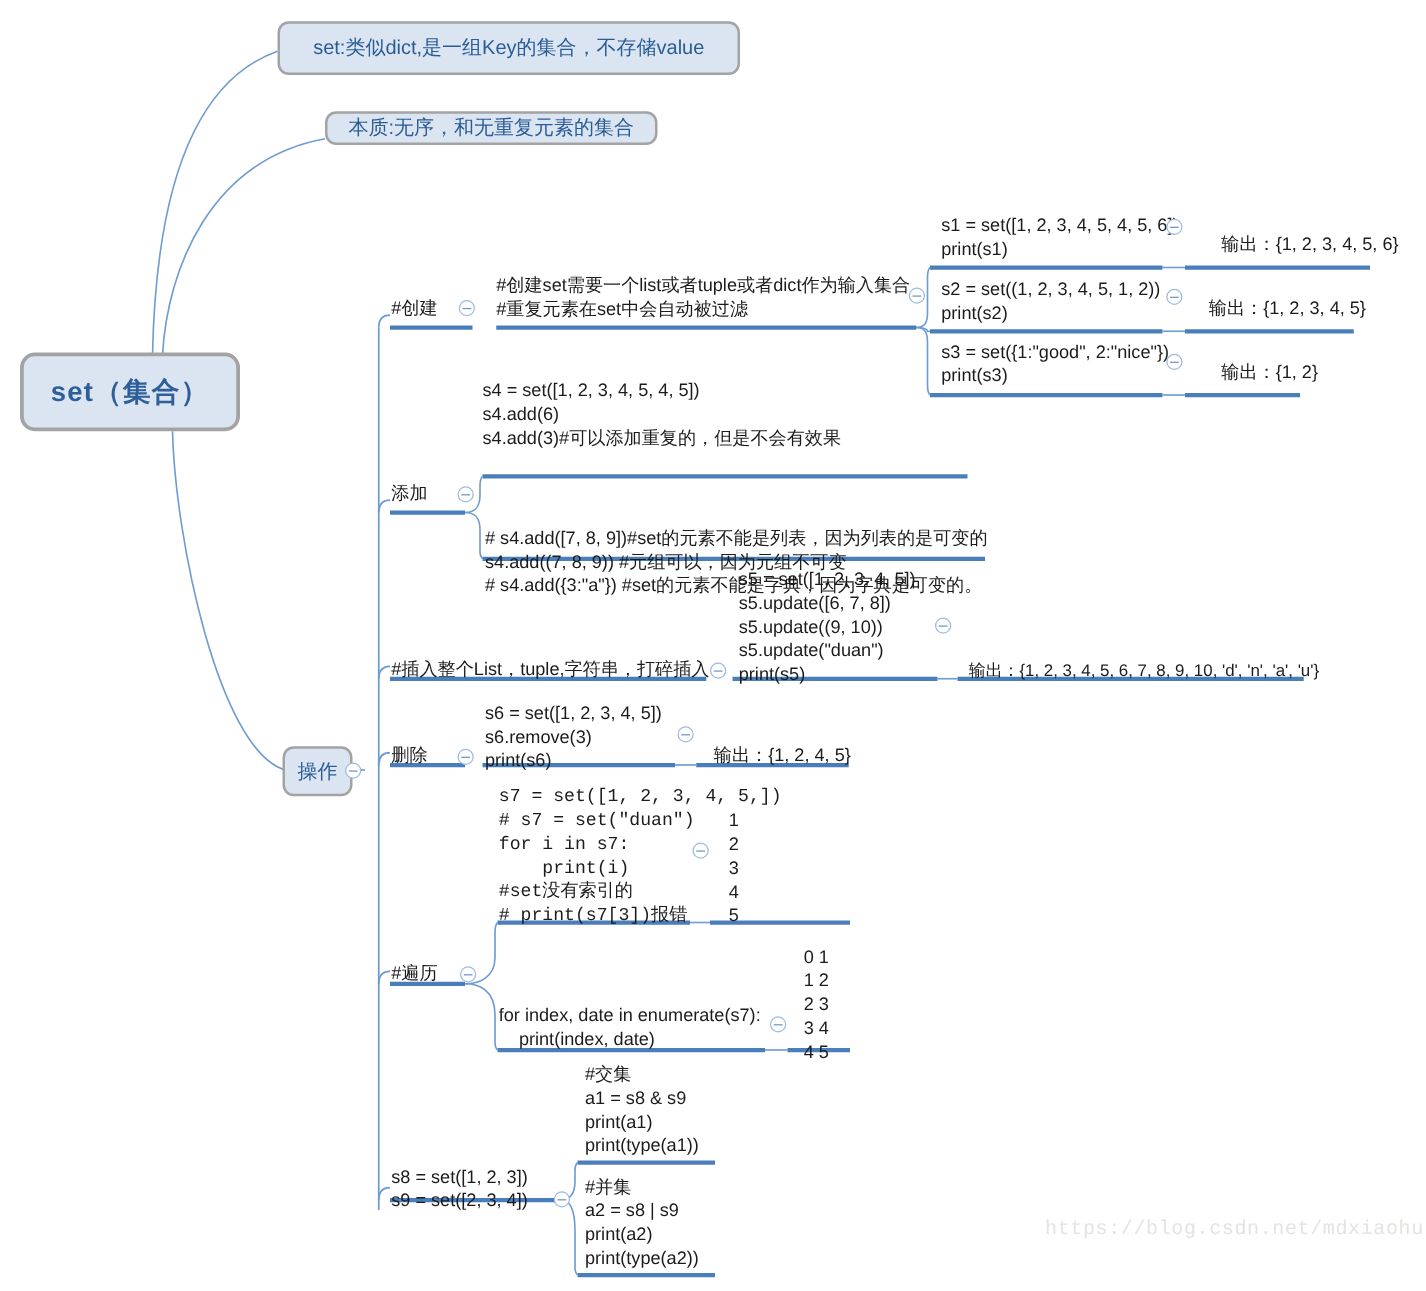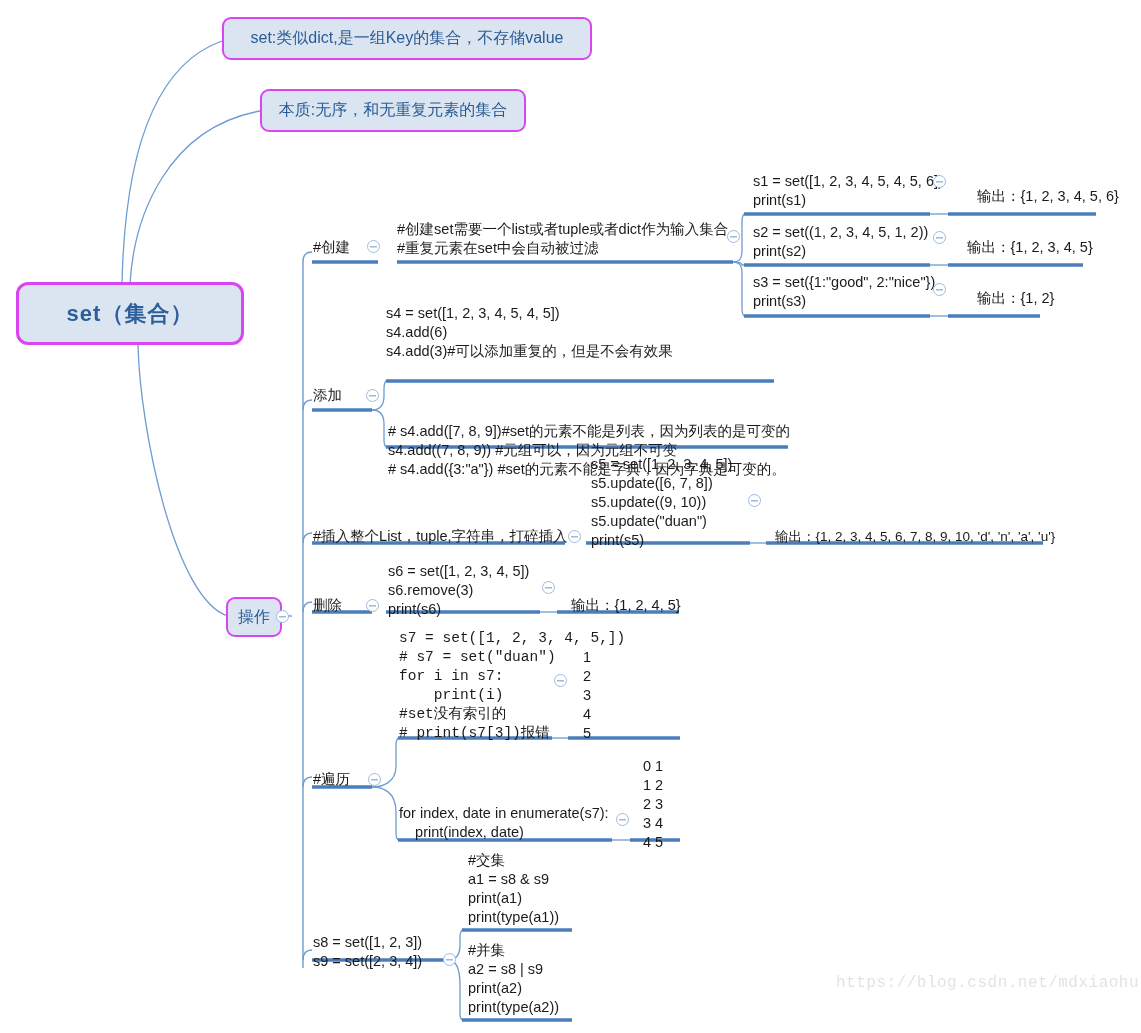--- a/index.html
+++ b/index.html
@@ -3,21 +3,21 @@
 <meta charset="utf-8">
 <style>
   html,body{margin:0;padding:0;background:#ffffff;}
   body{width:1141px;height:1033px;position:relative;overflow:hidden;
        font-family:"Liberation Sans","DejaVu Sans",sans-serif;}
   #canvas{position:absolute;left:0;top:0;width:1141px;height:1033px;}
   svg.links{position:absolute;left:0;top:0;width:1141px;height:1033px;pointer-events:none;}
 
   
   .rbox{position:absolute;box-sizing:border-box;background:#dbe5f1;
-        border:2px solid #d946ef;border-radius:9px;display:flex;
+        border:2px solid #a3a3a3;border-radius:9px;display:flex;
         align-items:center;justify-content:center;color:#2a5c95;
         white-space:nowrap;}
   .rbox.root{border-width:3px;border-radius:12px;font-size:22px;font-weight:bold;
              letter-spacing:1px;color:#2e5f9a;}
   .rbox.sub{font-size:16px;color:#2a5c95;}
 
   
   .tnode{position:absolute;color:#1b1b1b;white-space:pre;line-height:19px;
          font-size:14.5px;}
   .tnode.cn{font-size:14.5px;}
@@ -122,29 +122,29 @@
       <path d="M372,787 C382,787 396,783 396,766 L396,746 C396,740 398,738 398,738"></path>
       <path d="M372,787 C382,787 396,791 396,812 L396,834 C396,838 398,840 398,840"></path>
       <path d="M552,738 L568,738"></path>
       <path d="M612,840 L630,840"></path>
 
       <path d="M448,960 C456,960 460,955 460,945 L460,936 C460,932 462,930 462,930"></path>
       <path d="M448,960 C456,960 460,967 460,985 L460,1014 C460,1018 462,1020 462,1020"></path>
     </g>
   </svg>
 
-  <div class="rbox root" style="left:16px;top:282px;width:228px;height:63px;">
+  <div class="rbox root" style="left:16px;top:282px;width:176px;height:63px;">
     <span>set（集合）</span>
   </div>
 
   <div class="rbox sub" style="left:222px;top:17px;width:370px;height:43px;">
     <span>set:类似dict,是一组Key的集合，不存储value</span>
   </div>
 
-  <div class="rbox sub" style="left:260px;top:89px;width:266px;height:43px;">
+  <div class="rbox sub" style="left:260px;top:89px;width:266px;height:27px;">
     <span>本质:无序，和无重复元素的集合</span>
   </div>
 
   <div class="rbox sub" style="left:226px;top:597px;width:56px;height:40px;">
     <span>操作</span>
   </div>
   <div class="toggle" style="left:276px;top:610px;"></div>
 
   <div class="tnode cn" style="left:313px;top:238px;">#创建</div>
   <div class="toggle" style="left:367px;top:240px;"></div>

